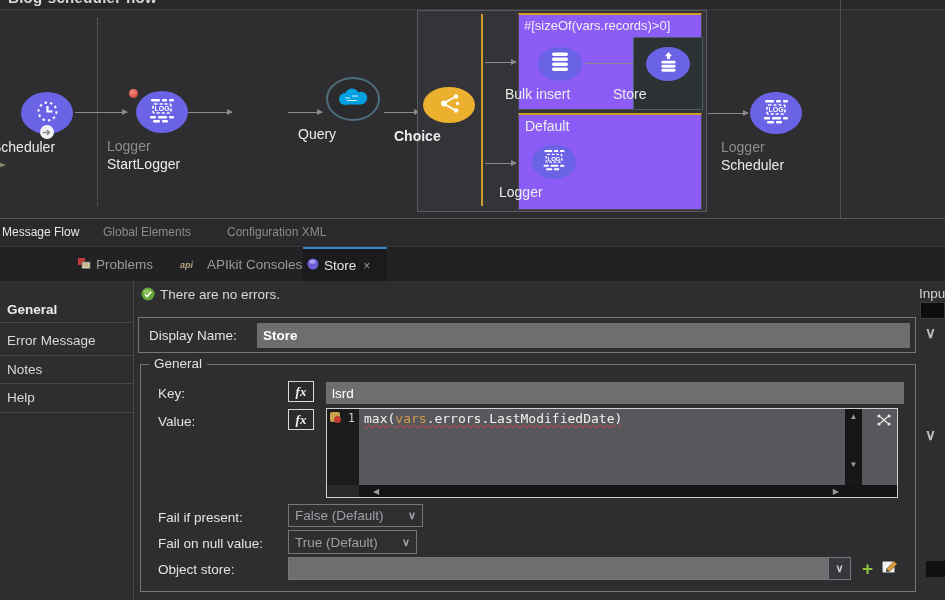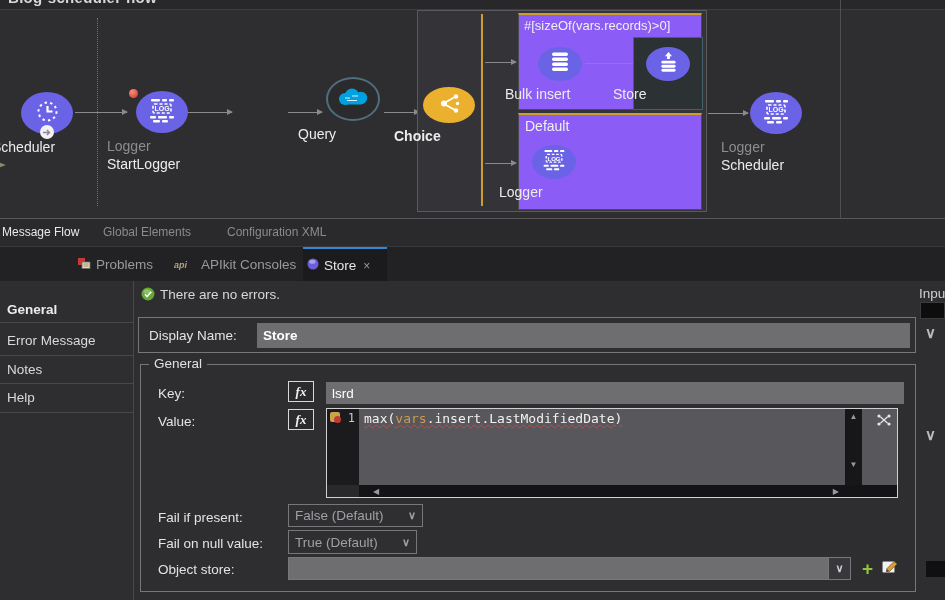--- a/index.html
+++ b/index.html
@@ -289,21 +289,21 @@
     <div class="vtab" style="left:74px;">
       <span>
         <svg width="13" height="11" viewBox="0 0 13 11">
             <rect x="0" y="0" width="7" height="7" fill="#c23b3b"></rect>
             <rect x="4" y="4" width="8" height="6.5" fill="#e8dcb8" stroke="#6a6a6a" stroke-width="0.8"></rect>
             <path d="M5.5 6 h5 M5.5 8 h5" stroke="#8a7a4a" stroke-width="0.8"></path>
           </svg>
       </span>
       <span>Problems</span>
     </div>
-    <div class="vtab" style="left:170px;gap:14px;">
+    <div class="vtab" style="left:176px;gap:14px;">
       <span class="apitxt">api</span>
       <span>APIkit Consoles</span>
     </div>
     <div class="vtab active" style="left:303px;width:84px;">
       <span>
         <svg width="12" height="12" viewBox="0 0 12 12">
             <circle cx="6" cy="6" r="5.5" fill="#6a5fd8"></circle>
             <ellipse cx="5.4" cy="3.8" rx="3.2" ry="2" fill="#a89ef0"></ellipse>
           </svg>
       </span>
@@ -347,21 +347,21 @@
 
       <span class="flabel" style="position:absolute;left:17px;top:49px;">Value:</span>
       <div class="fx" style="position:absolute;left:147px;top:44px;">fx</div>
 
       <div id="val-editor" class="abs" style="left:185px;top:43px;width:572px;height:90px;">
         <div id="ed-gutter" class="abs">
           <div id="marker" class="abs"></div>
           <div id="line-no" class="abs">1</div>
         </div>
         <div id="ed-content" class="abs">
-          <div id="code-line"><span class="wavy"><span class="cwhite">max(</span><span class="cvar">vars</span><span class="cwhite">.insert.LastModifiedDate)</span></span></div>
+          <div id="code-line"><span class="wavy"><span class="cwhite">max(</span><span class="cvar">vars</span><span class="cwhite">.errors.LastModifiedDate)</span></span></div>
         </div>
         <div id="ed-vscroll" class="abs">
           <div class="sarrow" style="margin-top:3px;">▲</div>
           <div class="sarrow" style="margin-top:38px;">▼</div>
         </div>
         <div id="ed-iconcol" class="abs">
           <span style="position:absolute;right:5px;top:4px;">
             <svg width="16" height="14" viewBox="0 0 16 14" fill="#e8e8e8">
                 <circle cx="3" cy="3" r="1.6"></circle>
                 <circle cx="3" cy="11" r="1.6"></circle>

